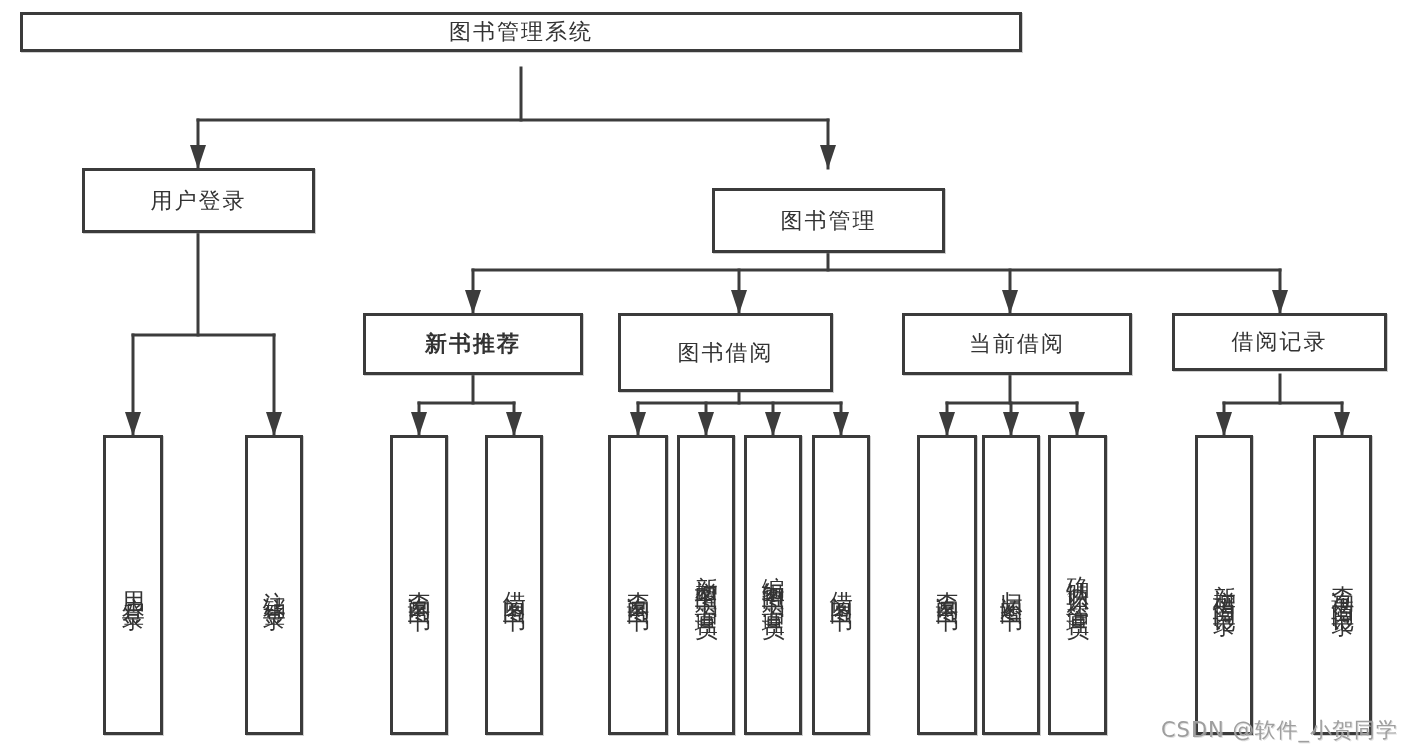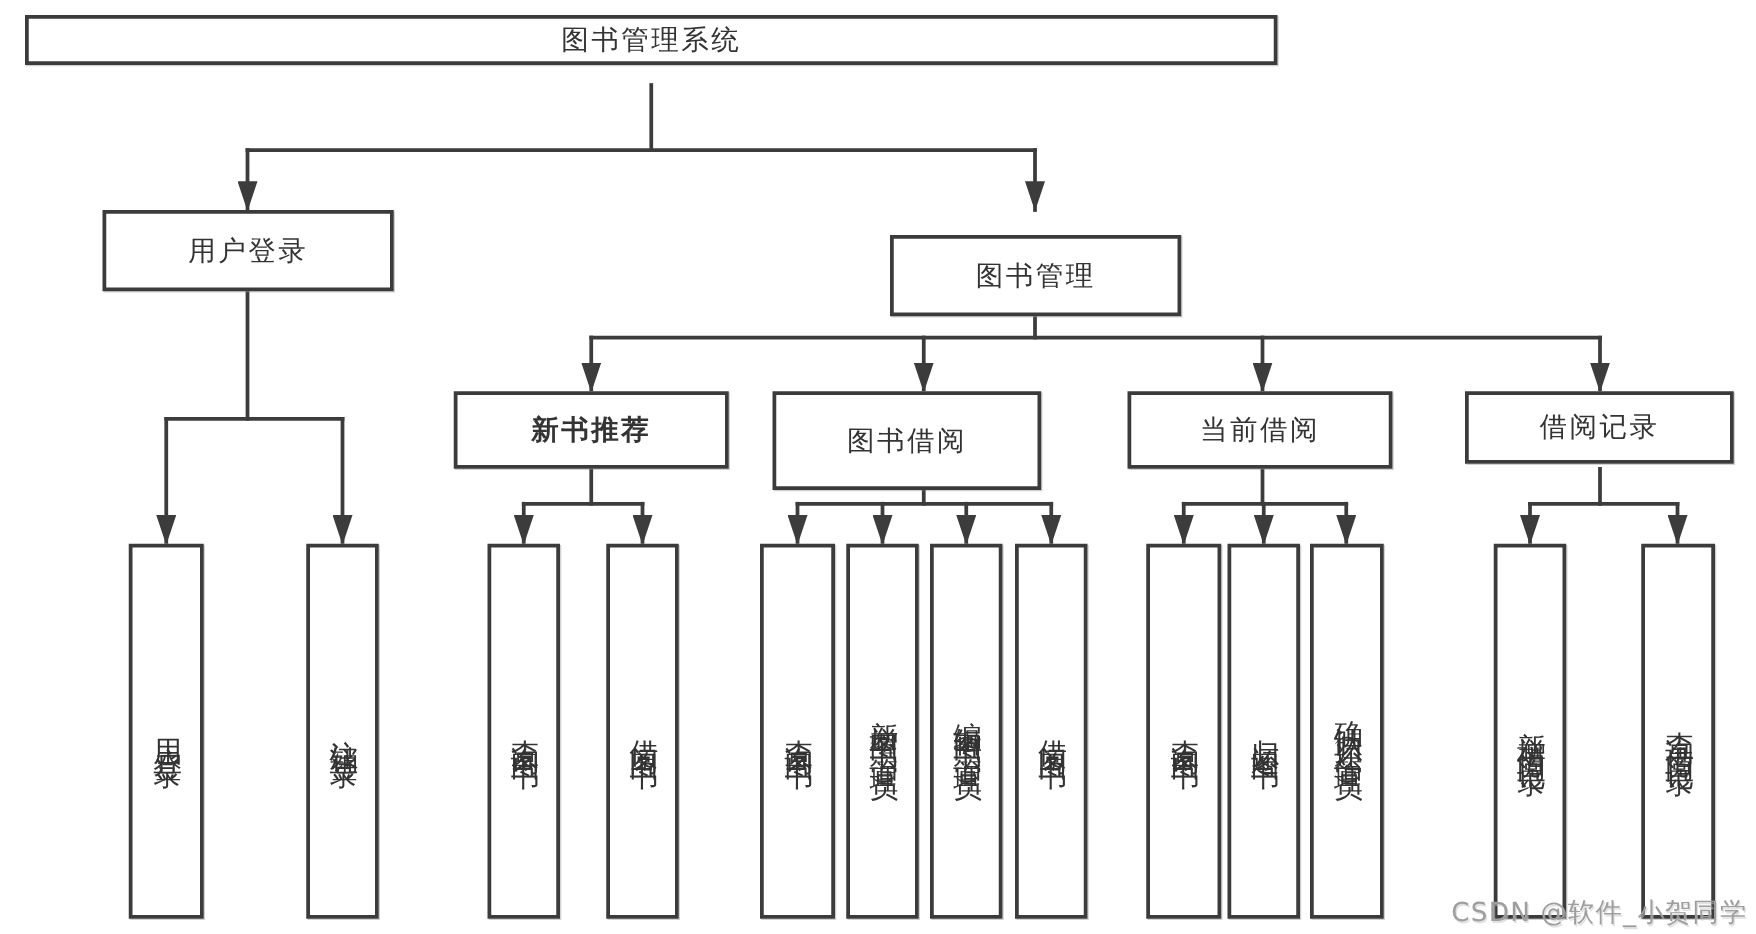--- a/index.html
+++ b/index.html
@@ -128,21 +128,21 @@
   <div class="node" style="left:712px; top:168px; width:233px; height:65px;margin-top:20px;">
     <span>图书管理</span>
   </div>
 
   <div class="node" style="left:363px; top:313px; width:220px; height:62px;font-weight:bold;">
     <span>新书推荐</span>
   </div>
   <div class="node" style="left:598px; top:313px; width:215px; height:79px;margin-left:20px;">
     <span>图书借阅</span>
   </div>
-  <div class="node" style="left:902px; top:313px; width:212px; height:62px;">
+  <div class="node" style="left:902px; top:313px; width:230px; height:62px;">
     <span>当前借阅</span>
   </div>
   <div class="node" style="left:1172px; top:313px; width:215px; height:58px;">
     <span>借阅记录</span>
   </div>
 
   <div class="leaf" style="left:103px; top:435px; width:60px; height:300px;">
     <span class="vtext">用户登录</span>
   </div>
   <div class="leaf" style="left:245px; top:435px; width:58px; height:300px;">

